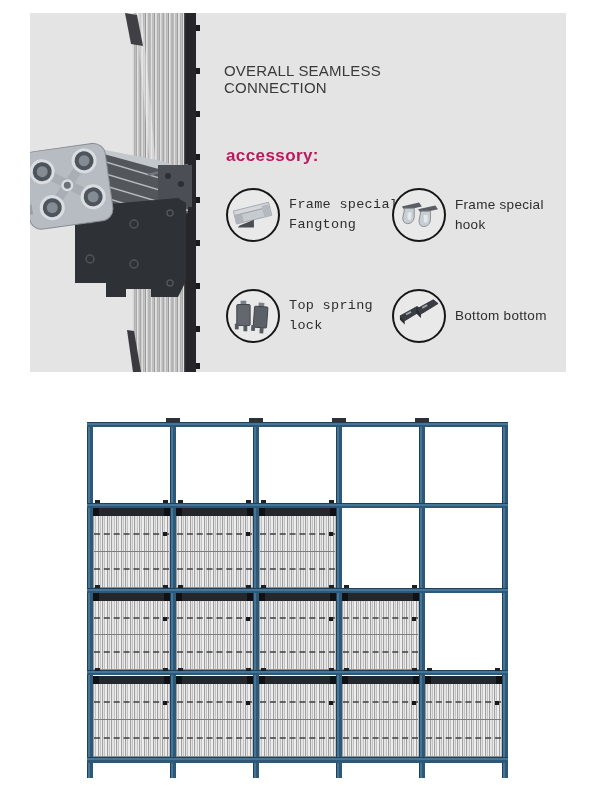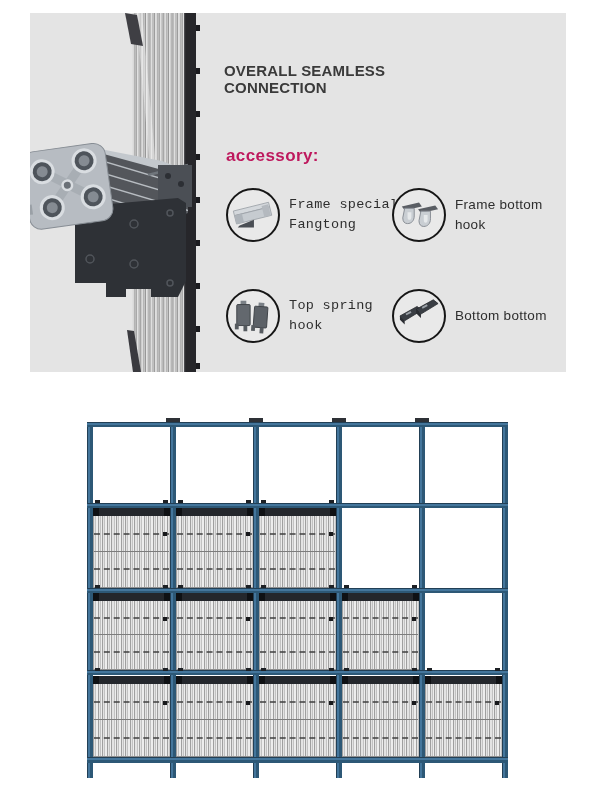--- a/index.html
+++ b/index.html
@@ -8,21 +8,21 @@
     font-family:"Liberation Sans", sans-serif;overflow:hidden;
   }
   
   .hero{
     position:absolute;left:30px;top:13px;width:536px;height:359px;
     background:#e4e4e4;
   }
   .assembly-svg{position:absolute;left:0;top:0;}
   .hero-title{
     position:absolute;left:194px;top:49px;width:190px;margin:0;
-    font-size:15px;font-weight:700;line-height:17px;color:#3a3a3a;
+    font-size:15px;font-weight:400;line-height:17px;color:#3a3a3a;
     letter-spacing:.2px;white-space:pre-line;
   }
   .accessory-heading{
     position:absolute;left:196px;top:133px;
     font-size:17px;font-weight:bold;color:#be185d;letter-spacing:.4px;
   }
   .acc-item{position:absolute;display:flex;align-items:center;}
   .acc-item.c1{left:196px;font-family:Liberation Mono, monospace;}
   .acc-item.c2{left:362px;}
   .acc-item.r1{top:175px;}
@@ -201,21 +201,21 @@
           <path d="M7,15 h10 v8 c0,5 -3,8 -7,8 c-3,0 -5,-2 -5,-6 z" fill="#c9ced3" stroke="#868c93" stroke-width="1"></path>
           <path d="M10,19 h4 v5 c0,2 -1,3 -2,3 c-1.5,0 -2,-1 -2,-3 z" fill="#e6e9eb"></path>
         </g>
         <g transform="translate(17 3)">
           <polygon points="4,13 22,9 25,13 7,17" fill="#5a5e64"></polygon>
           <path d="M7,15 h10 v8 c0,5 -3,8 -7,8 c-3,0 -5,-2 -5,-6 z" fill="#c9ced3" stroke="#868c93" stroke-width="1"></path>
           <path d="M10,19 h4 v5 c0,2 -1,3 -2,3 c-1.5,0 -2,-1 -2,-3 z" fill="#e6e9eb"></path>
         </g>
       </svg>
     </div>
-    <div class="acc-label">Frame bottom
+    <div class="acc-label">Frame special
 hook</div>
   </div>
 
   <div class="acc-item c1 r2">
     <div class="acc-circle">
       <svg width="42" height="42" viewBox="0 0 44 44">
         <g>
           <rect x="9" y="6" width="6" height="5" fill="#7b8187"></rect>
           <rect x="5" y="10" width="14" height="22" rx="1" fill="#63686e" stroke="#3f4348" stroke-width="1"></rect>
           <rect x="3" y="30" width="4" height="6" fill="#565b60"></rect>
@@ -223,21 +223,21 @@
         </g>
         <g transform="translate(18 2) rotate(4 10 20)">
           <rect x="9" y="6" width="6" height="5" fill="#7b8187"></rect>
           <rect x="5" y="10" width="14" height="22" rx="1" fill="#5c6167" stroke="#3f4348" stroke-width="1"></rect>
           <rect x="3" y="30" width="4" height="6" fill="#565b60"></rect>
           <rect x="12" y="32" width="4" height="6" fill="#565b60"></rect>
         </g>
       </svg>
     </div>
     <div class="acc-label">Top spring
-hook</div>
+lock</div>
   </div>
 
   <div class="acc-item c2 r2">
     <div class="acc-circle">
       <svg width="42" height="42" viewBox="0 0 44 44">
         <g>
           <polygon points="2,22 20,12 25,16 7,27" fill="#3a3e44" stroke="#23262a" stroke-width="0.8"></polygon>
           <polygon points="2,22 7,27 7,31 2,26" fill="#2a2d32"></polygon>
           <rect x="8" y="18" width="6" height="2" transform="rotate(-28 11 19)" fill="#9aa0a6"></rect>
         </g>

